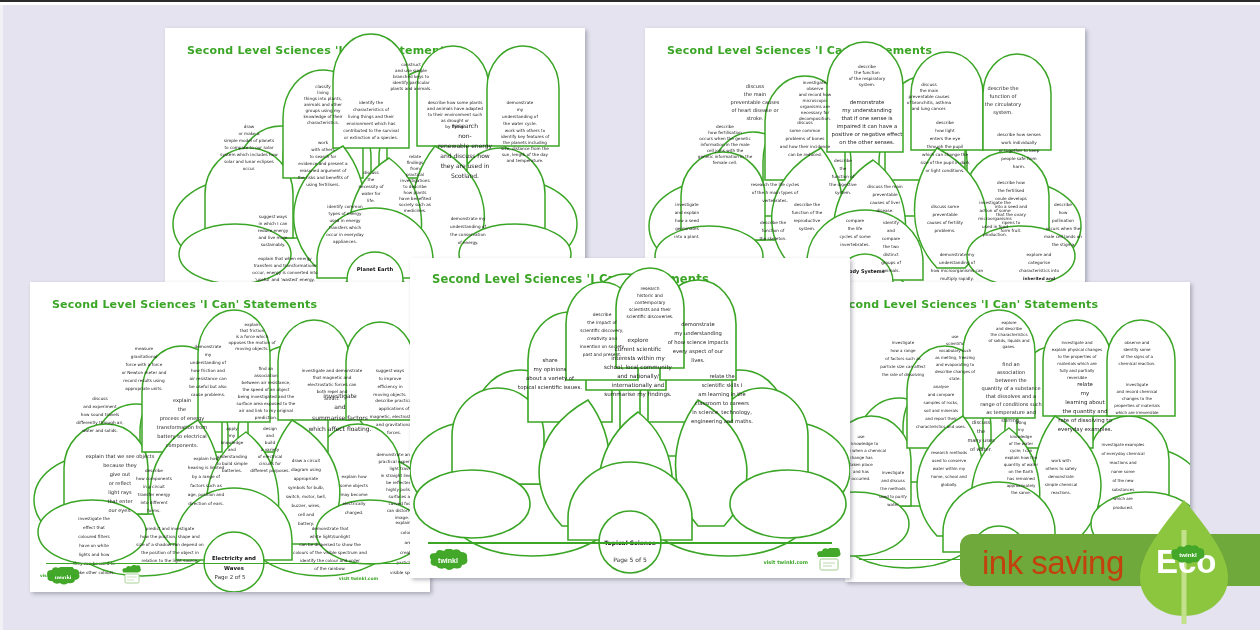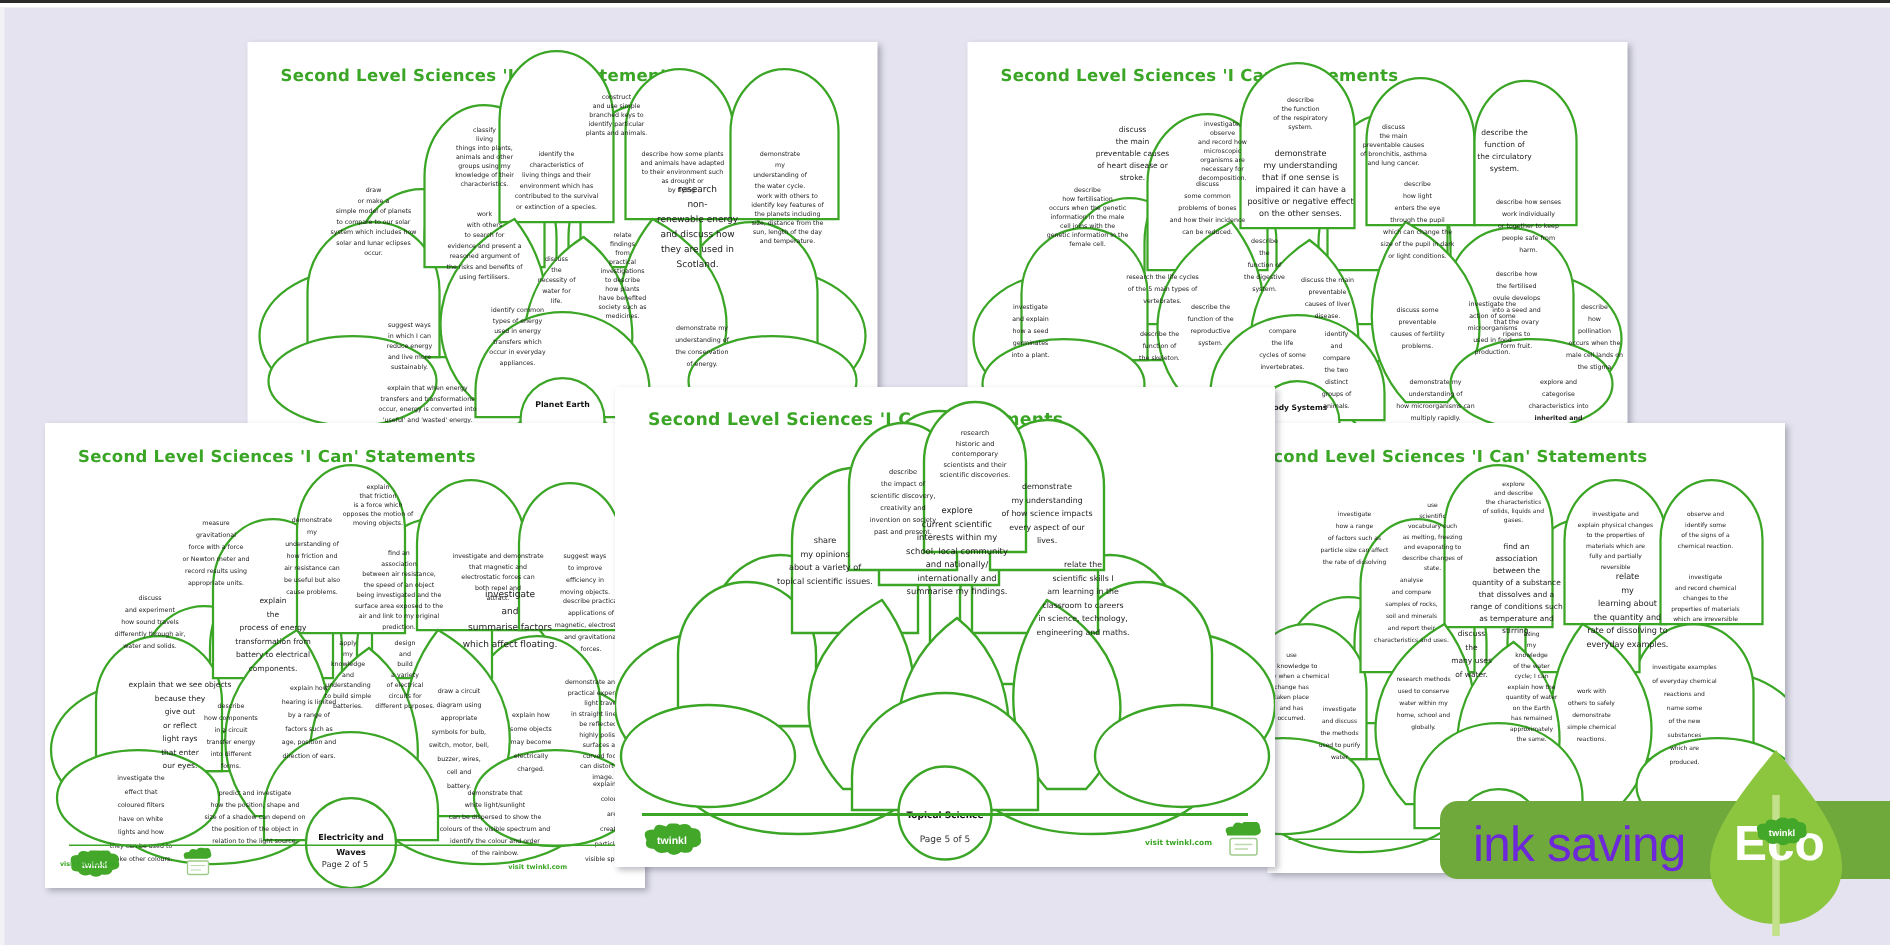--- a/index.html
+++ b/index.html
@@ -54,21 +54,21 @@
   .twinkl-logo svg{display:block;}
 
   
   #eco-badge{position:absolute;left:960px;top:524px;width:300px;height:72px;}
   #eco-banner{
     position:absolute;left:0;top:10px;width:300px;height:52px;
     background:#6fa83b;border-radius:12px 0 0 12px;
   }
   #eco-banner-text{
     position:absolute;left:22px;top:20px;
-    color:#6d28d9;font-size:33px;font-weight:normal;
+    color:#c2410c;font-size:33px;font-weight:normal;
     font-family:"Liberation Sans",sans-serif;
     letter-spacing:-.5px;
   }
   #eco-leaf{
     position:absolute;left:176px;top:-28px;width:96px;height:128px;
   }
   #eco-leaf-word{
     position:absolute;left:196px;top:19px;
     color:#ffffff;font-size:33px;font-weight:bold;
     font-family:"Liberation Sans",sans-serif;

